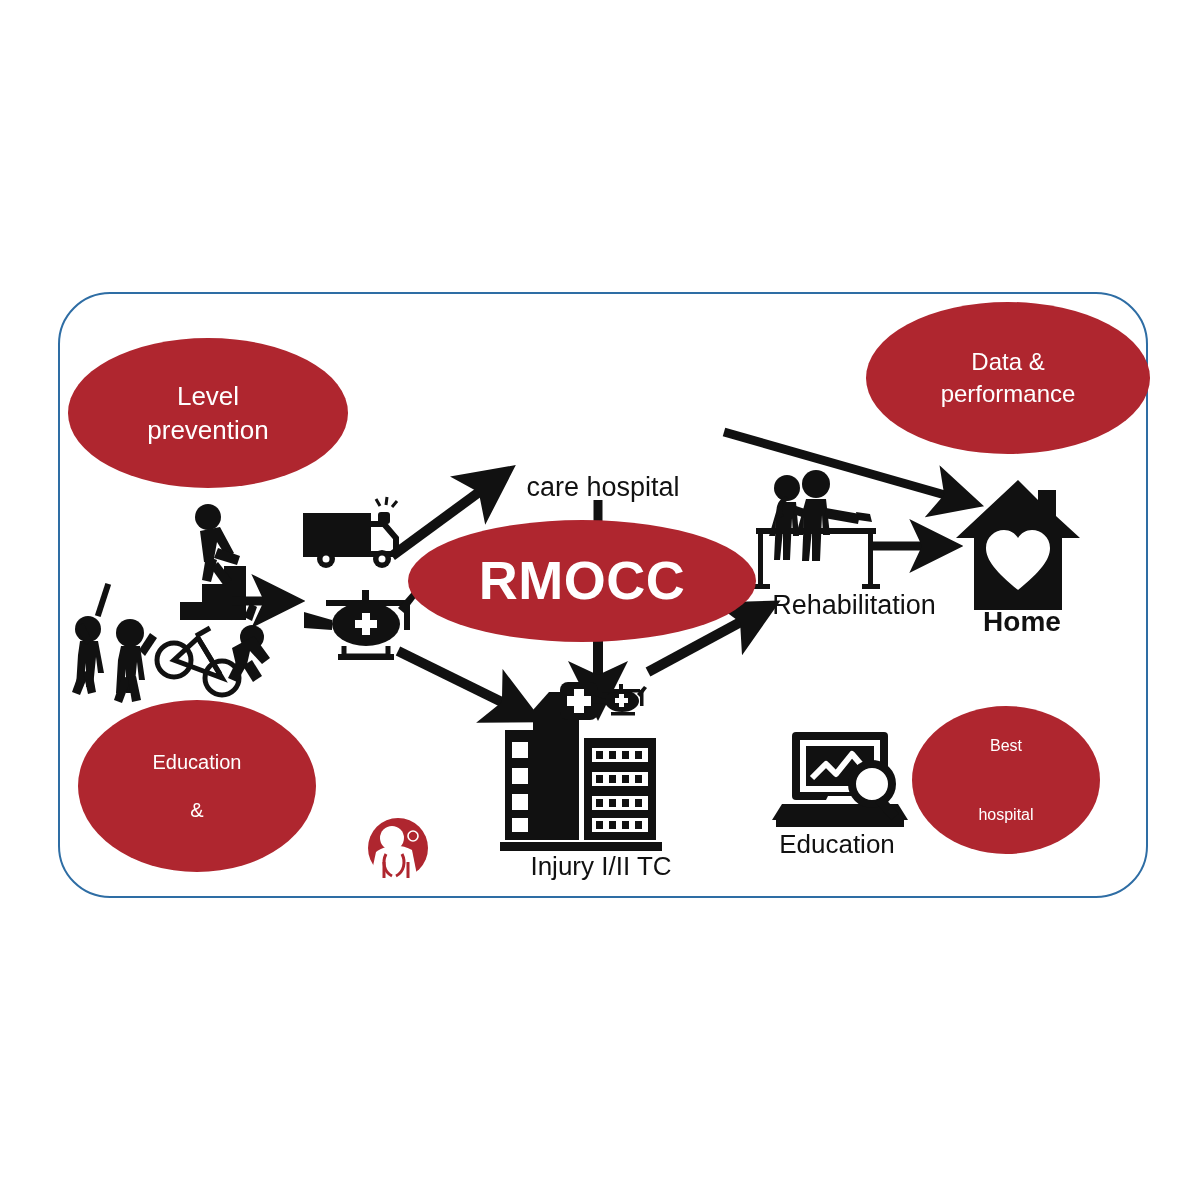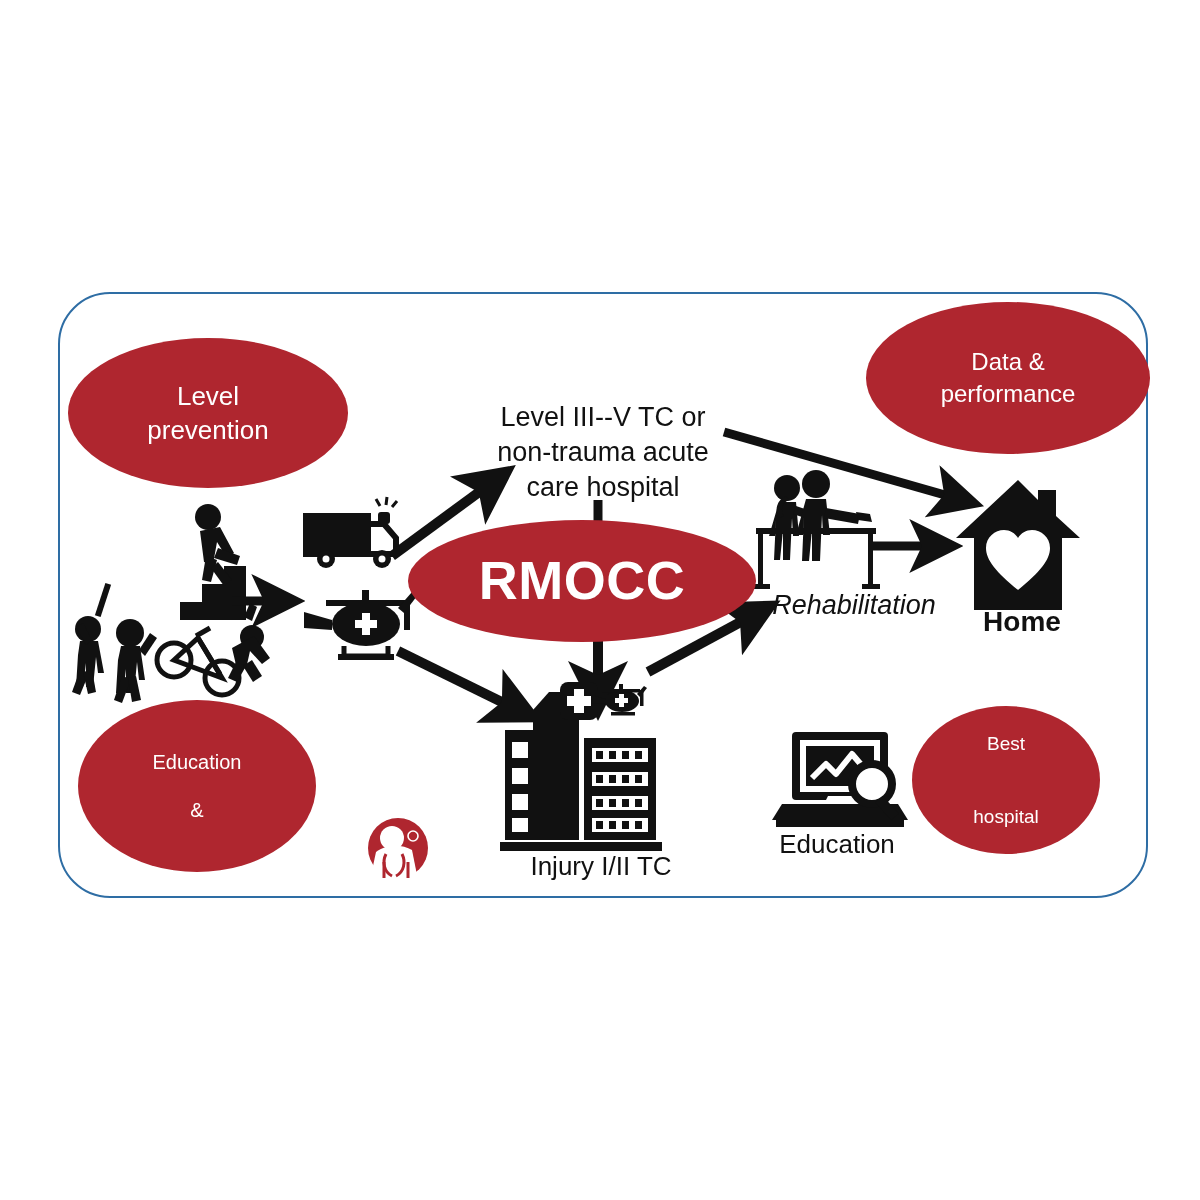--- a/index.html
+++ b/index.html
@@ -41,34 +41,34 @@
     justify-content: center;
     color: #ffffff;
     text-align: center;
     line-height: 1.32;
   }
   .ellipse span { display: block; text-align: center; }
 
   .e-injury   { left: 68px;  top: 338px; width: 280px; height: 150px; font-size: 26px; }
   .e-data     { left: 866px; top: 302px; width: 284px; height: 152px; font-size: 24px; }
   .e-edu      { left: 78px;  top: 700px; width: 238px; height: 172px; font-size: 20px; }
-  .e-best     { left: 912px; top: 706px; width: 188px; height: 148px; font-size: 19px; gap: 48px; }
+  .e-best     { left: 912px; top: 706px; width: 188px; height: 148px; font-size: 16px; gap: 48px; }
   .e-rmocc    { left: 408px; top: 520px; width: 348px; height: 122px;
                 font-size: 54px; font-weight: bold; letter-spacing: 0.5px; }
   .e-edu .gap { height: 22px; }
 
   .label {
     position: absolute;
     color: #111111;
     text-align: center;
     line-height: 1.30;
     white-space: nowrap;
   }
   .lbl-hospital { left: 458px; top: 400px; width: 290px; font-size: 27px; }
-  .lbl-rehab    { left: 748px; top: 588px; width: 212px; font-size: 27px; font-style: italic; }
+  .lbl-rehab    { left: 748px; top: 588px; width: 212px; font-size: 27px; }
   .lbl-home     { left: 956px; top: 604px; width: 132px; font-size: 28px; font-weight: bold; }
   .lbl-leveli   { left: 508px; top: 850px; width: 186px; font-size: 26px; }
   .lbl-research { left: 762px; top: 828px; width: 150px; font-size: 26px; }
 
   svg.art { position: absolute; left: 0; top: 0; width: 1200px; height: 1200px; overflow: visible; pointer-events: none; }
 </style>
 </head>
 <body>
 
 <div id="stage">
@@ -276,22 +276,22 @@
   <div class="ellipse e-best">
     <span>Best</span>
     <span>hospital</span>
   </div>
 
   <div class="ellipse e-rmocc">
     <span>RMOCC</span>
   </div>
 
   <div class="label lbl-hospital">
-    <span>Level III--V TC or</span><br>
-    <span>non-trauma acute</span><br>
+    <br>
+    <br>
     <span>care hospital</span>
   </div>
 
   <div class="label lbl-rehab">Rehabilitation</div>
   <div class="label lbl-home">Home</div>
   <div class="label lbl-leveli">Injury I/II TC</div>
   <div class="label lbl-research">Education</div>
 
 </div>
 

